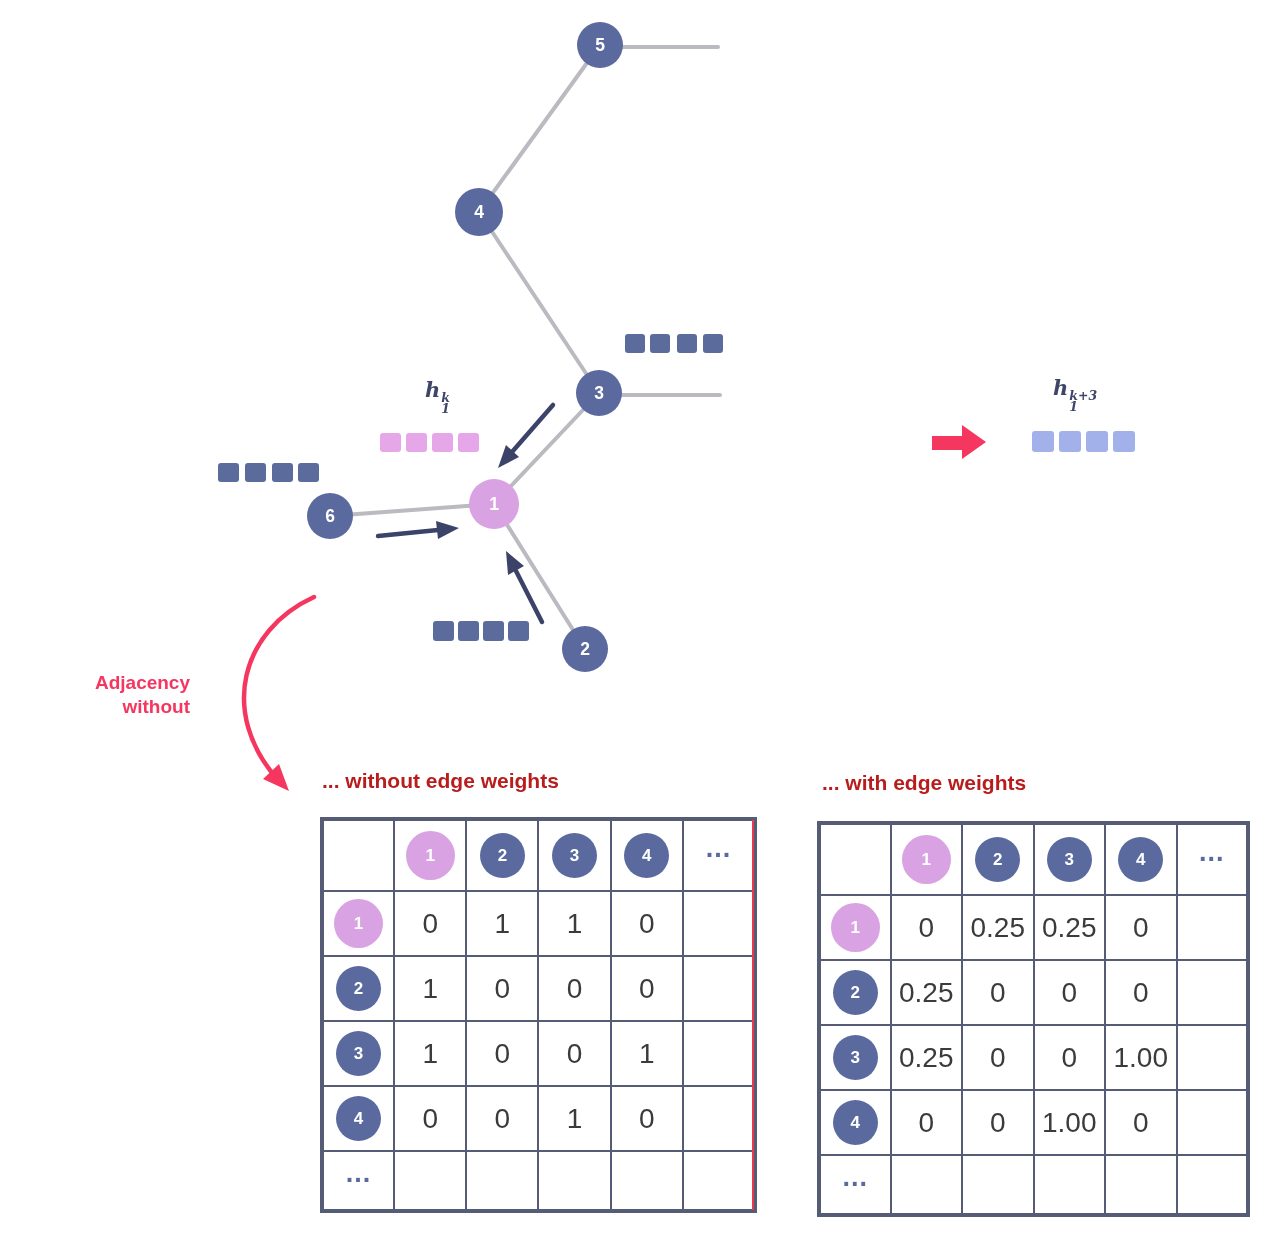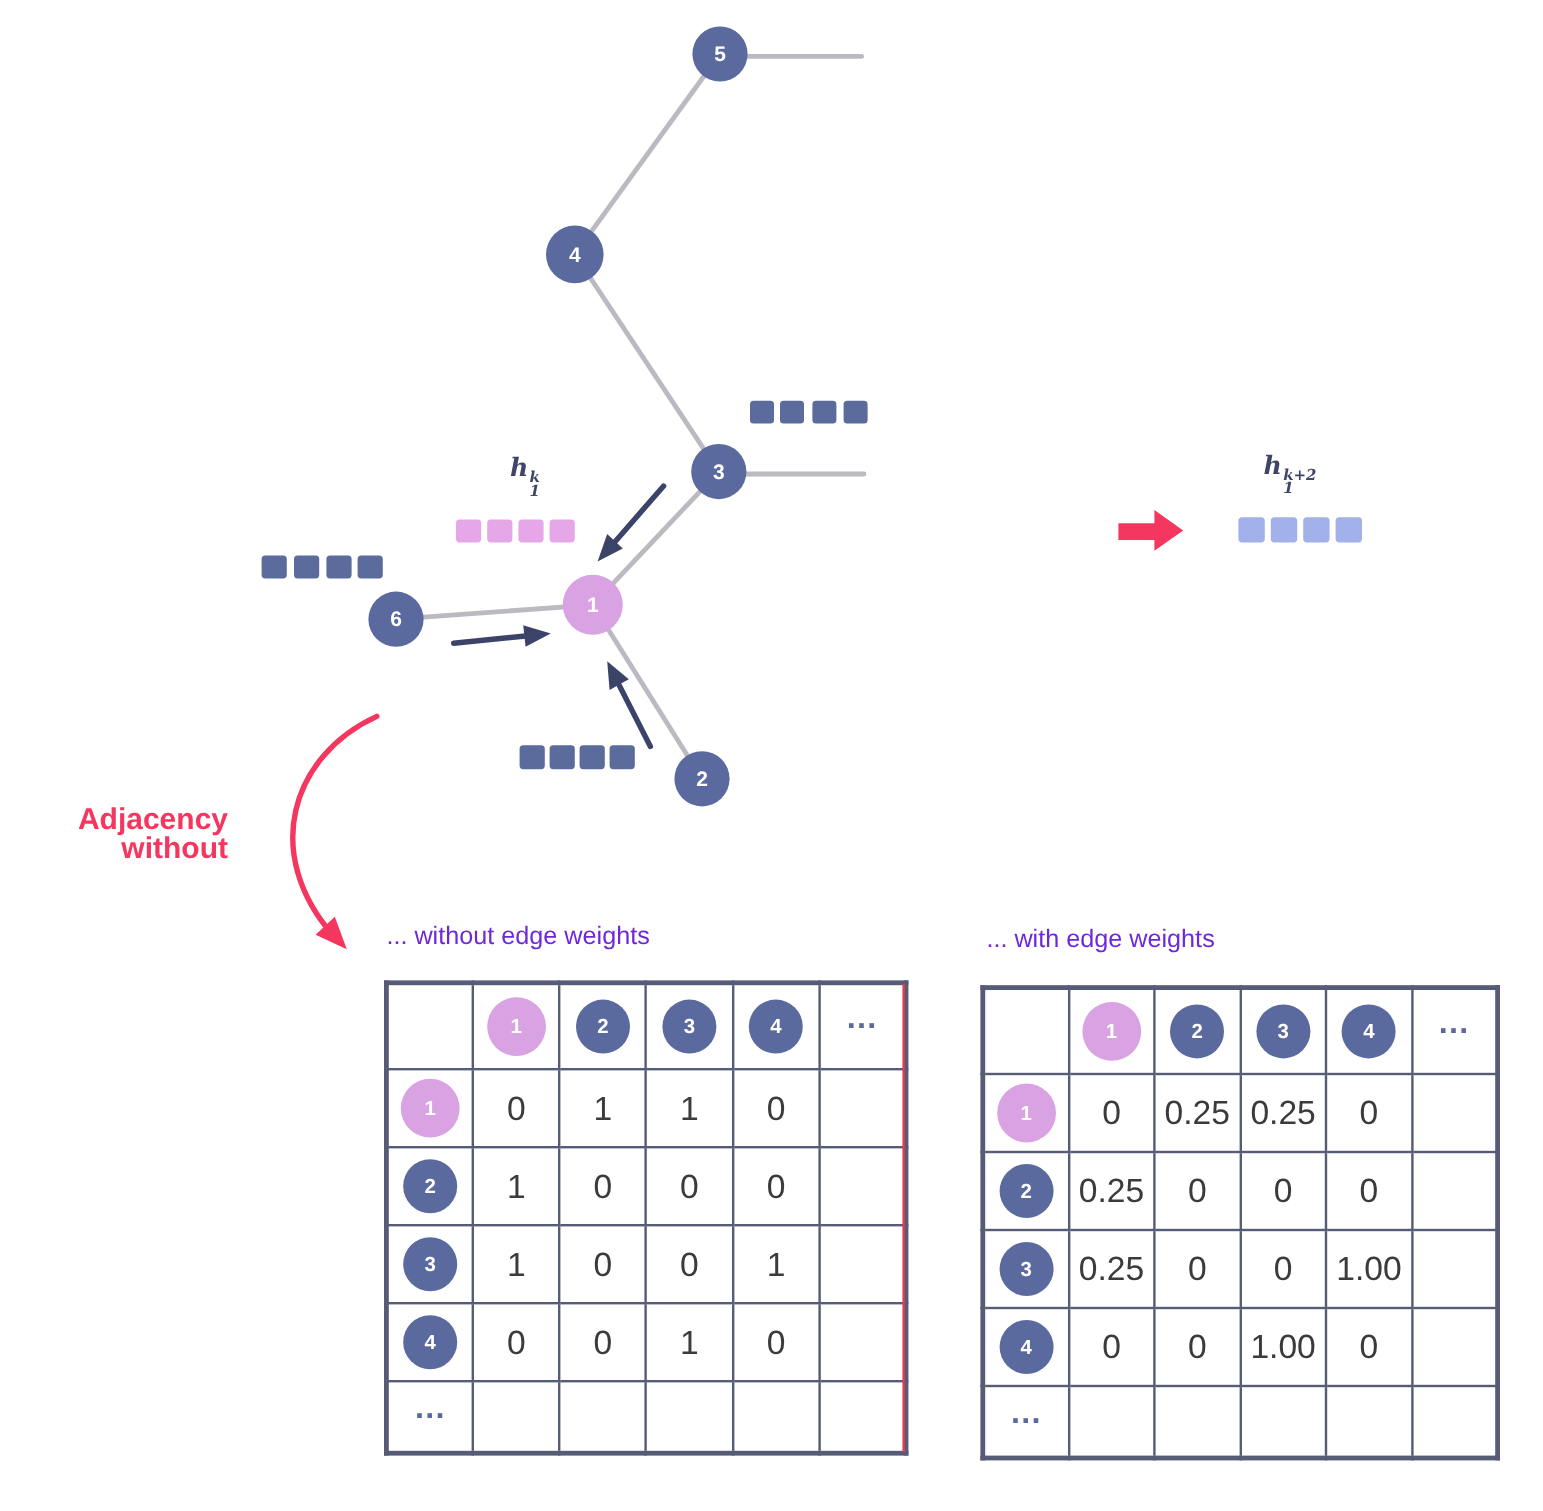--- a/index.html
+++ b/index.html
@@ -15,24 +15,24 @@
     font-style:italic; font-size:21px; font-weight:600;
   }
   .hlbl .stk {
     display:inline-flex; flex-direction:column; font-size:12.5px;
     line-height:11px; vertical-align:-5px; margin-left:1px; font-weight:600;
   }
 
   
   .adj-label {
     position:absolute; left:58px; top:671px; width:132px; text-align:right;
-    color:#f5365f; font-weight:bold; font-size:25px; line-height:24px;
+    color:#f5365f; font-weight:bold; font-size:19px; line-height:24px;
   }
   .tbl-title {
-    position:absolute; color:#6d28d9; font-weight:normal; font-size:21px;
+    position:absolute; color:#b91c1c; font-weight:bold; font-size:21px;
   }
 
   
   .matrix-wrap { position:absolute; }
   .red-edge {
     position:absolute; top:3px; bottom:3px; right:3px; width:2px;
     background:#e73b52; z-index:3;
   }
   table.matrix {
     border-collapse:collapse; table-layout:fixed; background:#ffffff;
@@ -157,21 +157,21 @@
 
   <div class="hlbl" style="left:425px; top:377px;">
     <span>h</span><span class="stk">
         <span>k</span>
         <span>1</span>
       </span>
   </div>
 
   <div class="hlbl" style="left:1053px; top:375px;">
     <span>h</span><span class="stk">
-        <span>k+2</span>
+        <span>k+3</span>
         <span>1</span>
       </span>
   </div>
 
   <div class="adj-label">
     <div>Adjacency</div>
     <div>without</div>
   </div>
 
   <div class="tbl-title" style="left:322px; top:769px;">... without edge weights</div>

